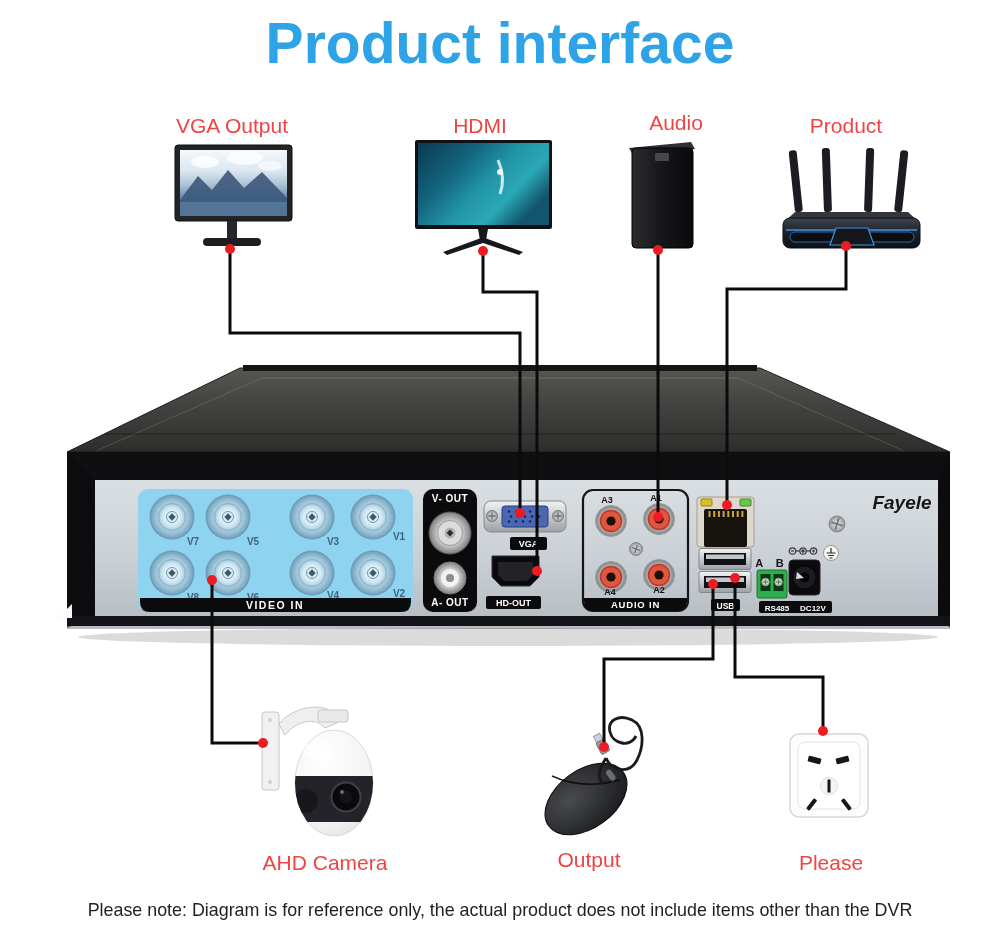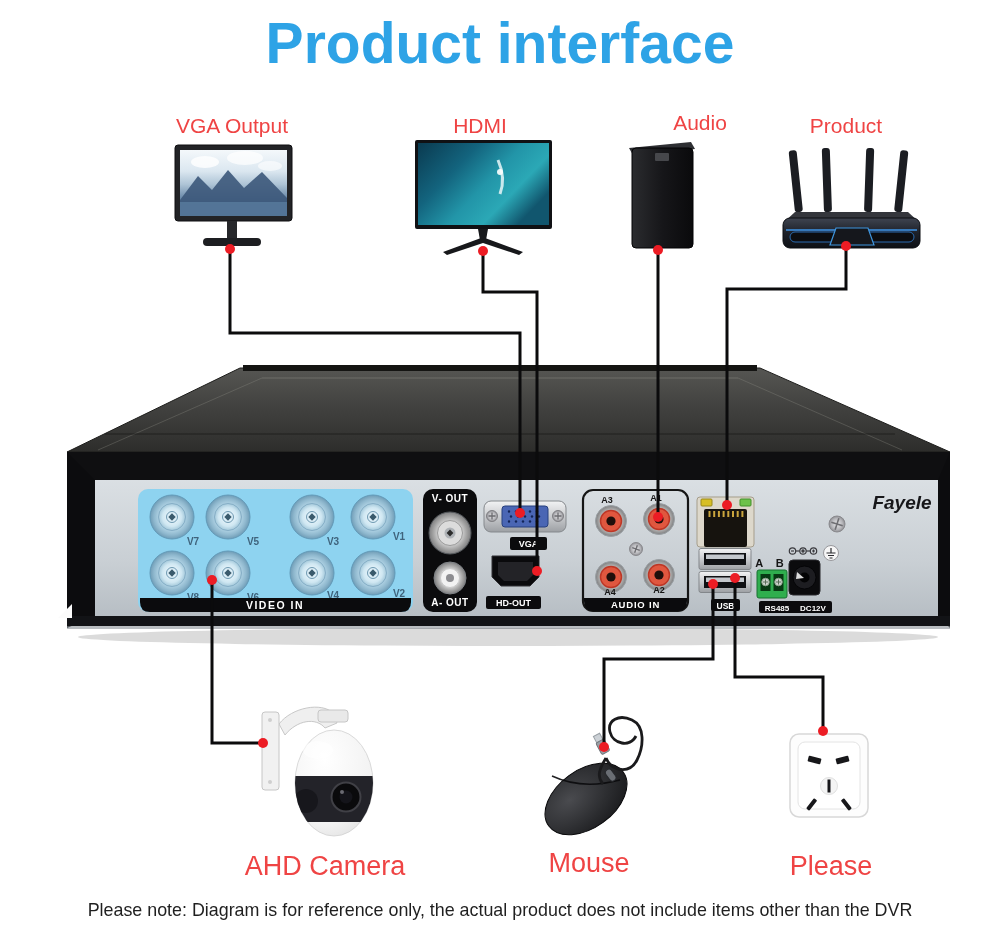--- a/index.html
+++ b/index.html
@@ -2,45 +2,45 @@
 <html><head>
 <meta charset="utf-8">
 <style>
   html,body{margin:0;padding:0;background:#fff;}
   .stage{position:relative;width:1000px;height:948px;background:#ffffff;overflow:hidden;
          font-family:"Liberation Sans",sans-serif;}
   .title{position:absolute;top:10px;left:0;width:100%;text-align:center;
          font-size:57px;font-weight:700;color:#2ea3e6;letter-spacing:0;}
   .dev-label{position:absolute;transform:translateX(-50%);font-weight:400;color:#ef4444;
              font-size:21px;white-space:nowrap;}
-  .dev-label.bottom{font-size:27px;}
+  .dev-label.bottom{font-size:21px;}
   .note{position:absolute;top:899px;left:0;width:100%;text-align:center;color:#1f1f1f;
         font-size:19px;transform:scaleX(.94);transform-origin:center;}
   svg.art{position:absolute;left:0;top:0;}
   svg text{font-family:"Liberation Sans",sans-serif;font-weight:700;}
   .wire{fill:none;stroke:#0b0b0c;stroke-width:3;}
   .dot{fill:#ec1c24;}
   .pillbg{fill:#0b0b0d;}
   .pilltx{fill:#ffffff;}
   .pv{fill:#3f637c;font-size:10px;}
 </style>
 </head>
 <body>
 
 <div class="stage">
 
   <div class="title">Product interface</div>
 
   <div class="dev-label" style="left:232px;top:114px">VGA Output</div>
   <div class="dev-label" style="left:480px;top:114px">HDMI</div>
-  <div class="dev-label" style="left:700px;top:111px">Audio</div>
+  <div class="dev-label" style="left:676px;top:111px">Audio</div>
   <div class="dev-label" style="left:846px;top:114px">Product</div>
 
   <div class="dev-label bottom" style="left:325px;top:851px">AHD Camera</div>
-  <div class="dev-label bottom" style="left:589px;top:848px">Mouse</div>
+  <div class="dev-label bottom" style="left:589px;top:848px">Output</div>
   <div class="dev-label bottom" style="left:831px;top:851px">Please</div>
 
   <svg class="art" width="1000" height="948" viewBox="0 0 1000 948">
     <defs>
       <linearGradient id="gLid" x1="0" y1="0" x2="0" y2="1">
         <stop offset="0" stop-color="#565653"></stop>
           <stop offset=".45" stop-color="#424240"></stop>
           <stop offset="1" stop-color="#2d2d2b"></stop>
       </linearGradient>
       <linearGradient id="gPanel" x1="0" y1="0" x2="0" y2="1">

